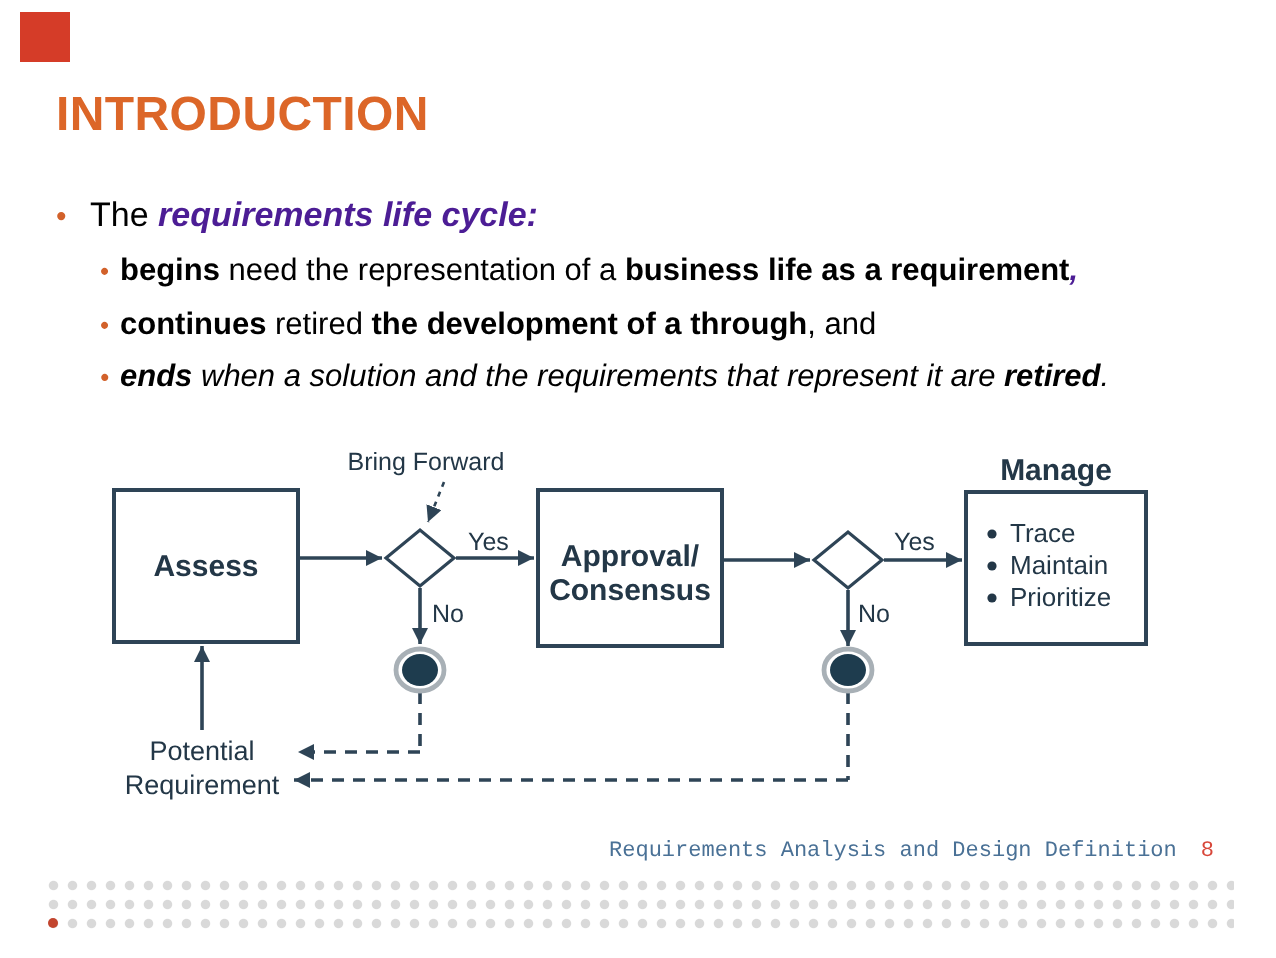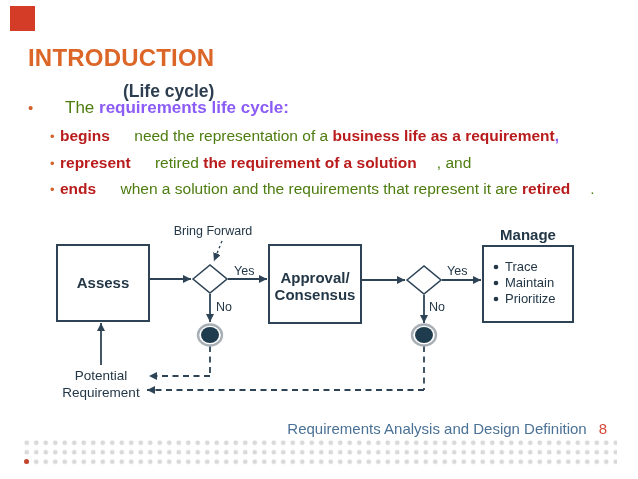--- a/index.html
+++ b/index.html
@@ -3,75 +3,74 @@
 <meta charset="utf-8">
 <style>
   html,body{margin:0;padding:0;}
   body{
     width:638px;height:479px;position:relative;background:#ffffff;overflow:hidden;
     font-family:"Liberation Sans",sans-serif;
   }
   
   .brand-square{position:absolute;left:10px;top:6px;width:25px;height:25px;background:#d53c28;}
   
-  .title-row{position:absolute;left:28px;top:44px;display:flex;align-items:flex-end;gap:9px;white-space:nowrap;flex-direction:column;}
+  .title-row{position:absolute;left:28px;top:44px;display:flex;align-items:flex-start;gap:9px;white-space:nowrap;}
   .title-main{font-size:24px;font-weight:700;color:#dc6628;letter-spacing:.2px;}
   .title-suffix{font-size:17.5px;font-weight:700;color:#2c3e4f;}
   
   .line{position:absolute;white-space:nowrap;color:#3d4a56;}
   .line-main{left:28px;top:98px;font-size:17px;}
   .line-sub{font-size:15.5px;}
   .sub1{left:50px;top:127px;}
   .sub2{left:50px;top:154px;}
-  .sub3{left:50px;top:180px;}
+  .sub3{left:50px;top:180px;font-style:italic;}
   .marker{display:inline-block;color:#d2612a;}
   .marker-main{width:17px;font-size:15px;}
   .marker-sub{width:10px;font-size:13px;}
-  .seg-plain{color:#4d7c0f;margin-left:20px;}
-  .seg-bold{color:#8b5cf6;font-weight:700;}
-  .seg-orange{color:#b91c1c;font-weight:700;}
+  .seg-plain{color:#000000;}
+  .seg-bold{color:#4c1d95;font-weight:700;font-style:italic;}
+  .seg-orange{color:#000000;font-weight:700;}
   
   .diagram{position:absolute;left:35px;top:215px;width:590px;height:200px;}
   .dg-text{font-family:"Liberation Sans",sans-serif;fill:#233747;}
   .dg-bold{font-weight:700;font-size:15px;}
   .dg-label{font-size:12.5px;}
   .dg-item{font-size:13px;}
   .dg-pot{font-size:13.5px;}
   
-  .footer{position:absolute;top:420px;right:31px;display:flex;align-items:baseline;gap:12px;font-size:15px;}
+  .footer{position:absolute;top:420px;right:31px;display:flex;align-items:baseline;gap:12px;font-size:11px;font-family:Liberation Mono, monospace;}
   .footer-label{color:#4a7196;}
   .footer-page{color:#d8473a;}
   
   .dots-strip{
     position:absolute;left:22px;top:438px;width:595px;height:29px;
     background-image:radial-gradient(circle,#d9d9d9 2.1px,transparent 2.6px);
     background-size:9.5px 9.5px;background-position:0 0;
   }
   .dot-accent{position:absolute;left:24px;top:459px;width:5px;height:5px;border-radius:50%;background:#c2452e;}
 </style>
 </head>
 <body>
 
 <div class="brand-square"></div>
 
 <div class="title-row">
   <span class="title-main">INTRODUCTION</span>
-  <span class="title-suffix">(Life cycle)</span>
 </div>
 
 <div class="line line-main">
   <span class="marker marker-main">•</span><span class="seg-plain">The </span><span class="seg-bold">requirements life cycle</span><span class="seg-bold">:</span>
 </div>
 
 <div class="line line-sub sub1">
   <span class="marker marker-sub">•</span><span class="seg-orange">begins</span><span class="seg-plain"> need the representation of a </span><span class="seg-orange">business life as a requirement</span><span class="seg-bold">,</span>
 </div>
 
 <div class="line line-sub sub2">
-  <span class="marker marker-sub">•</span><span class="seg-orange">represent</span><span class="seg-plain"> retired </span><span class="seg-orange">the requirement of a solution</span><span class="seg-plain">, and</span>
+  <span class="marker marker-sub">•</span><span class="seg-orange">continues</span><span class="seg-plain"> retired </span><span class="seg-orange">the development of a through</span><span class="seg-plain">, and</span>
 </div>
 
 <div class="line line-sub sub3">
   <span class="marker marker-sub">•</span><span class="seg-orange">ends</span><span class="seg-plain"> when a solution and the requirements that represent it are </span><span class="seg-orange">retired</span><span class="seg-plain">.</span>
 </div>
 
 <div class="diagram">
   <svg width="590" height="200" viewBox="0 0 590 200">
     <defs>
       <marker id="ah" markerUnits="userSpaceOnUse" markerWidth="10" markerHeight="9" refX="8" refY="4" orient="auto">

